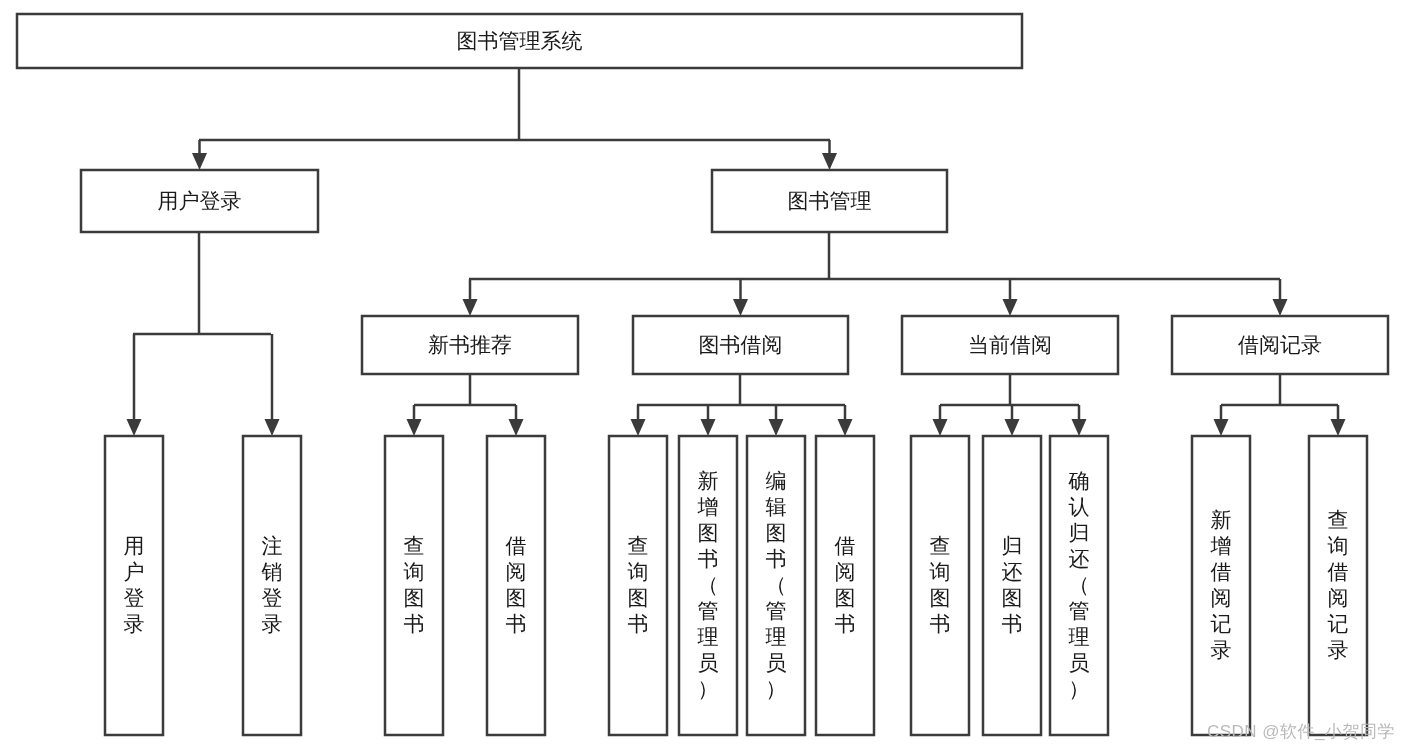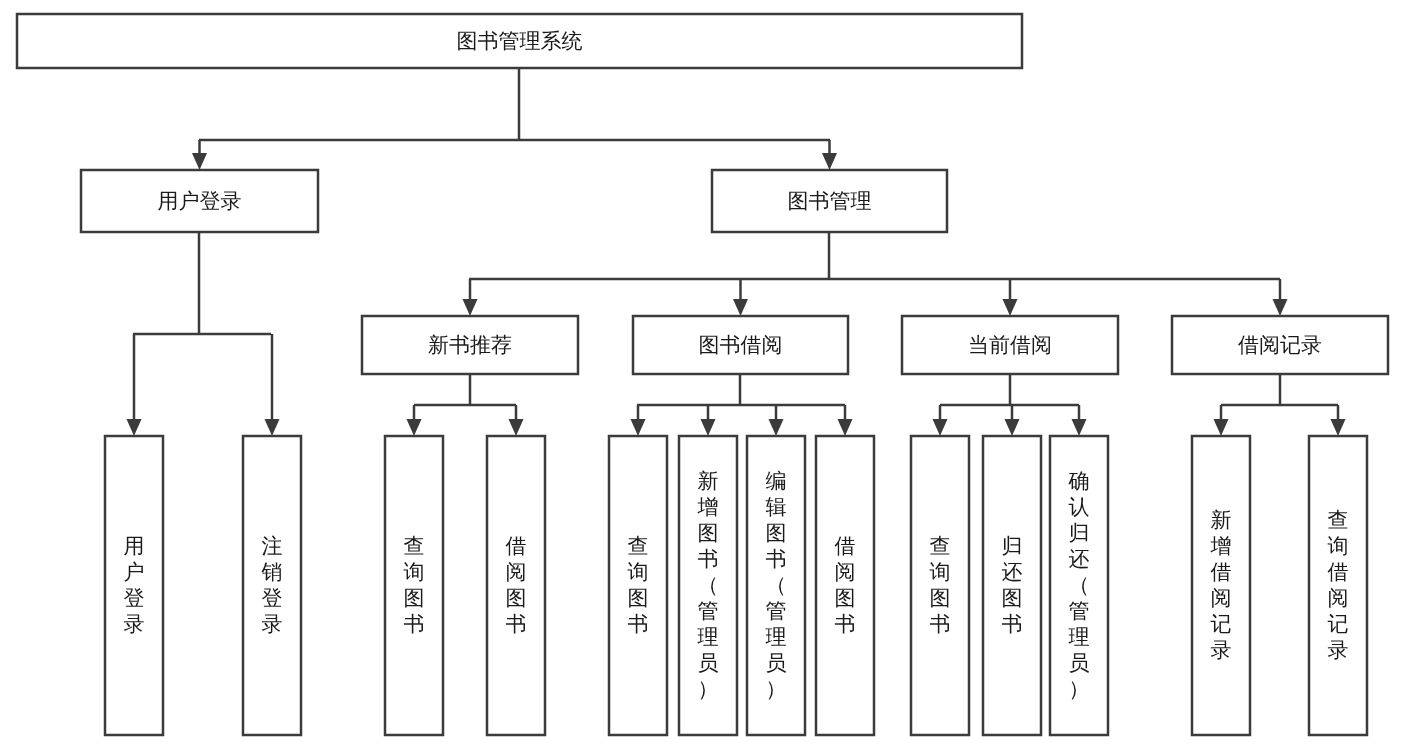--- a/index.html
+++ b/index.html
@@ -199,13 +199,14 @@
         <g>
           <rect x="1192" y="436" width="58" height="299" class="node-box"></rect>
           <text x="1221" class="node-label label-v"><tspan x="1221" y="520.5">新</tspan><tspan x="1221" y="546.5">增</tspan><tspan x="1221" y="572.5">借</tspan><tspan x="1221" y="598.5">阅</tspan><tspan x="1221" y="624.5">记</tspan><tspan x="1221" y="650.5">录</tspan></text>
         </g>
         <g>
           <rect x="1309" y="436" width="58" height="299" class="node-box"></rect>
           <text x="1338" class="node-label label-v"><tspan x="1338" y="520.5">查</tspan><tspan x="1338" y="546.5">询</tspan><tspan x="1338" y="572.5">借</tspan><tspan x="1338" y="598.5">阅</tspan><tspan x="1338" y="624.5">记</tspan><tspan x="1338" y="650.5">录</tspan></text>
         </g>
       </g>
   </svg>
+  <div class="watermark">CSDN @软件_小贺同学</div>
 </div>
 
 </body></html>

